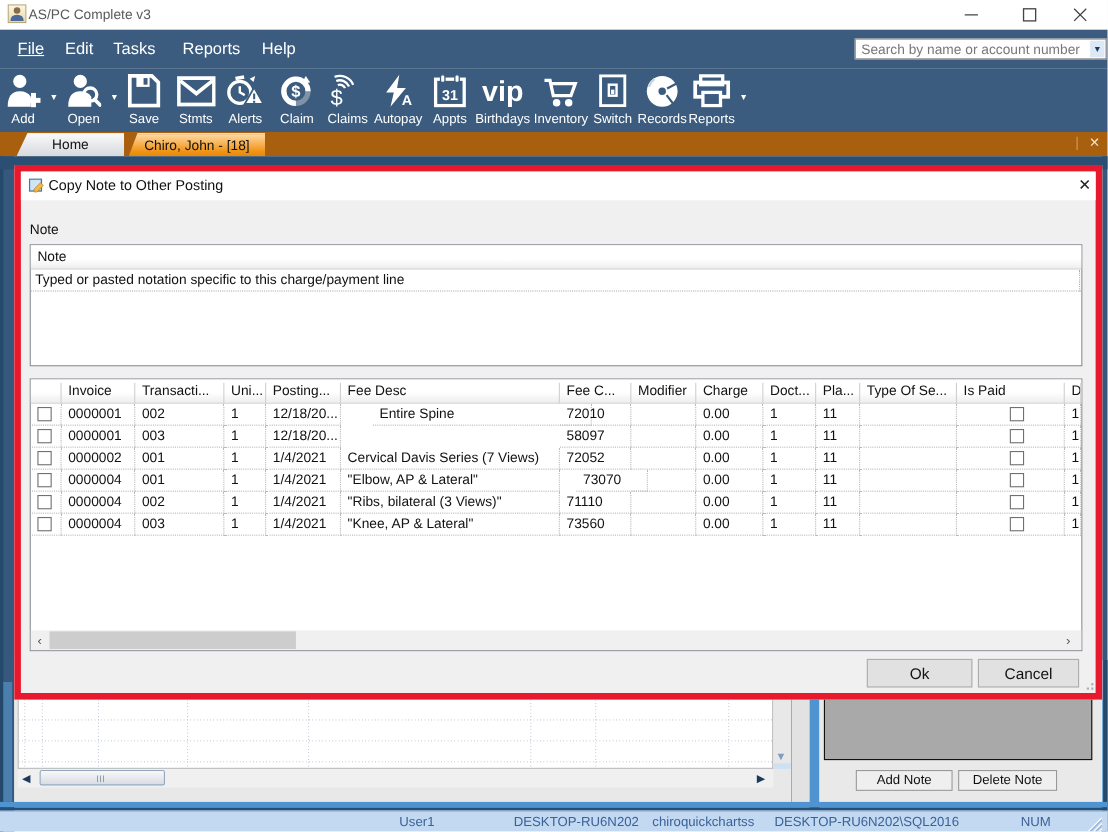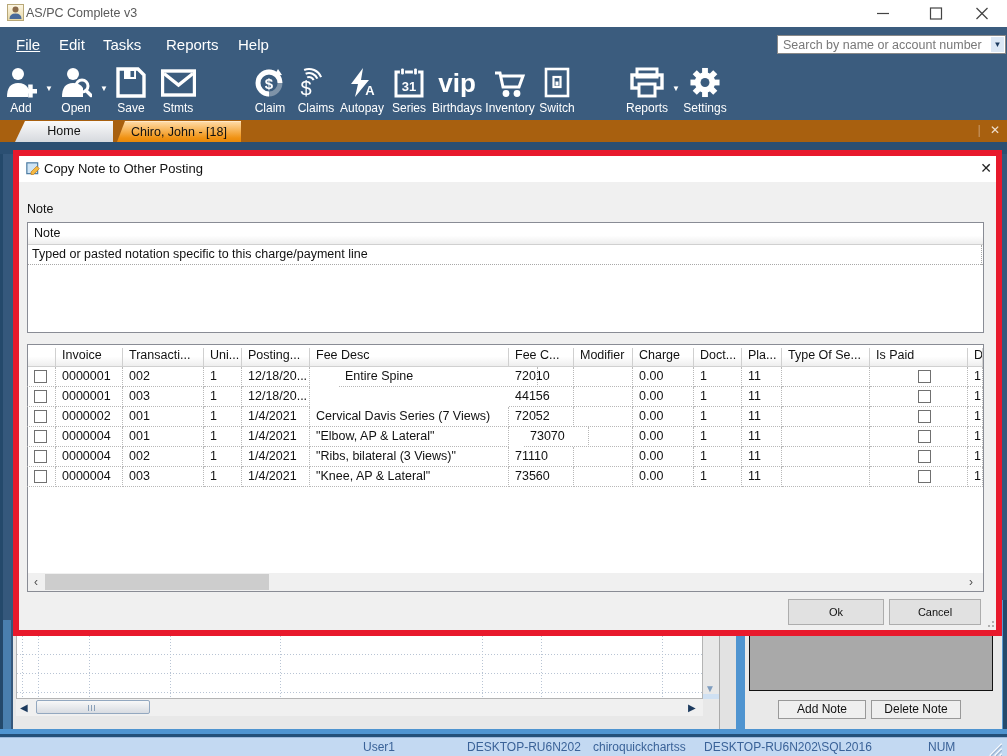--- a/index.html
+++ b/index.html
@@ -73,21 +73,21 @@
   .gridheader { left:0; top:0; width:955px; height:22px; background:linear-gradient(#ffffff 55%,#eeeeee); border-bottom:1px solid #d0d0d0; }
   .gh { position:absolute; top:3px; font-size:12.5px; color:#111; border-right:1px solid #d0d0d0; height:19px; white-space:nowrap; overflow:hidden; }
   .gh span { padding-left:6px; }
   .grow { position:absolute; height:20px; }
   .gc { position:absolute; top:0; height:20px; border-right:1px dotted #b8b8b8; border-bottom:1px dotted #b8b8b8; font-size:12.5px; color:#111; white-space:nowrap; overflow:hidden; }
   .gc span { padding-left:6px; line-height:19px; display:inline-block; }
   .cb { position:absolute; width:13px; height:13px; background:#fff; border:1px solid #707070; top:3px; }
   .gridscroll { left:0; top:228px; width:955px; height:18px; background:#f0f0f0; }
   .gthumb { left:17px; top:1px; width:224px; height:16px; background:#cdcdcd; }
   .garrow { position:absolute; top:2px; font-size:12px; color:#505050; }
-  .dlgbtn { position:absolute; top:443px; height:26px; background:#e1e1e1; border:1px solid #adadad; font-size:11px; text-align:center; line-height:24px; color:#111; }
+  .dlgbtn { position:absolute; top:443px; height:26px; background:#e1e1e1; border:1px solid #adadad; font-size:14px; text-align:center; line-height:24px; color:#111; }
 </style>
 </head>
 <body>
 
   <div class="abs side-l"></div>
   <div class="abs side-r"></div>
   <div class="abs" style="left:719px;top:600px;width:17px;height:129px;background:#e2e2e2;border-left:1px solid #aaa;"></div>
   <div class="abs" style="left:3px;top:620px;width:8px;height:109px;background:#4a7fae;"></div>
   <div class="abs" style="left:1000px;top:600px;width:3px;height:134px;background:#5a9ad2;"></div>
   <div class="abs" style="left:1003px;top:600px;width:4px;height:134px;background:#24496b;"></div>
@@ -155,20 +155,32 @@
       </svg>
       <div class="lbl">Save</div>
     </div>
     <div class="tool" style="left:143px;width:70px;">
       <svg width="35" height="31" viewBox="0 0 35 31">
         <rect x="1.5" y="4" width="32" height="24" fill="none" stroke="#ffffff" stroke-width="3.4"></rect>
         <path d="M3 6.5 L17.5 18 L32 6.5" fill="none" stroke="#ffffff" stroke-width="3.4"></path>
       </svg>
       <div class="lbl">Stmts</div>
     </div>
+    <div class="tool" style="left:188px;width:70px;">
+      <svg width="34" height="31" viewBox="0 0 34 31">
+        <circle cx="12" cy="17" r="10" fill="none" stroke="#ffffff" stroke-width="3"></circle>
+        <rect x="8" y="2" width="8" height="3.2" fill="#ffffff" transform="rotate(-10 12 3.6)"></rect>
+        <path d="M12 11.5 l0 5.5 l4.5 2.5" fill="none" stroke="#ffffff" stroke-width="2.2"></path>
+        <path d="M21 4.5 l5 -2.5 l-1.5 5.5" fill="#ffffff"></path>
+        <path d="M25 12.5 l8.5 15 h-17 z" fill="#ffffff" stroke="#3b5c7e" stroke-width="1.6"></path>
+        <rect x="24.1" y="18" width="1.9" height="5.2" fill="#3b5c7e"></rect>
+        <rect x="24.1" y="24.6" width="1.9" height="1.9" fill="#3b5c7e"></rect>
+      </svg>
+      <div class="lbl">Alerts</div>
+    </div>
     <div class="tool" style="left:235px;width:70px;">
       <svg width="32" height="31" viewBox="0 0 32 31">
         <circle cx="15" cy="16" r="11" fill="none" stroke="#7e93a8" stroke-width="4.8"></circle>
         <path d="M26 16 A11 11 0 1 0 15 27" fill="none" stroke="#ffffff" stroke-width="4.8"></path>
         <path d="M24 2 l4 6 l-8 1 z" fill="#ffffff"></path>
         <text x="15" y="21.5" font-size="15" font-weight="bold" fill="#ffffff" text-anchor="middle" font-family="Liberation Sans">$</text>
       </svg>
       <div class="lbl">Claim</div>
     </div>
     <div class="tool" style="left:281px;width:70px;">
@@ -189,21 +201,21 @@
       </svg>
       <div class="lbl">Autopay</div>
     </div>
     <div class="tool" style="left:374px;width:70px;">
       <svg width="30" height="31" viewBox="0 0 30 31">
         <rect x="2" y="5" width="26" height="24" fill="none" stroke="#ffffff" stroke-width="3"></rect>
         <rect x="6.5" y="1" width="4" height="7" rx="1.5" fill="#ffffff" stroke="#3b5c7e" stroke-width="1.2"></rect>
         <rect x="19.5" y="1" width="4" height="7" rx="1.5" fill="#ffffff" stroke="#3b5c7e" stroke-width="1.2"></rect>
         <text x="15" y="24" font-size="13" font-weight="bold" fill="#ffffff" text-anchor="middle" font-family="Liberation Sans">31</text>
       </svg>
-      <div class="lbl">Series</div>
+      <div class="lbl">Appts</div>
     </div>
     <div class="tool" style="left:475px;width:70px;">
       <svg width="34" height="31" viewBox="0 0 34 31">
         <path d="M2 6 h5 l3 14 h16 l4 -11 h-21" fill="none" stroke="#ffffff" stroke-width="3"></path>
         <circle cx="13" cy="26.5" r="3.4" fill="#ffffff"></circle>
         <circle cx="24" cy="26.5" r="3.4" fill="#ffffff"></circle>
       </svg>
       <div class="lbl">Inventory</div>
     </div>
     <div class="tool" style="left:422px;width:70px;">
@@ -213,44 +225,38 @@
       <div class="lbl">Birthdays</div>
     </div>
     <div class="tool" style="left:522px;width:70px;">
       <svg width="26" height="31" viewBox="0 0 26 31">
         <rect x="2" y="2" width="22" height="27" fill="none" stroke="#ffffff" stroke-width="2.6"></rect>
         <rect x="9.5" y="10" width="7" height="10" fill="none" stroke="#ffffff" stroke-width="2.2"></rect>
         <rect x="11.5" y="14.5" width="3" height="4" fill="#ffffff"></rect>
       </svg>
       <div class="lbl">Switch</div>
     </div>
+    <div class="tool" style="left:567px;width:70px;">
+      <svg width="32" height="31" viewBox="0 0 32 31">
+        <circle cx="16" cy="16" r="14" fill="#ffffff"></circle>
+        <circle cx="16" cy="16" r="3.4" fill="#3b5c7e"></circle>
+        <path d="M20.5 13.5 L30 8.5 M20 19.5 L26.5 28" stroke="#3b5c7e" stroke-width="2"></path>
+        <path d="M9 5 a12 12 0 0 0 -5 7" stroke="#c8d4de" stroke-width="2" fill="none"></path>
+      </svg>
+      <div class="lbl">Records</div>
+    </div>
     <div class="tool" style="left:612px;width:70px;">
       <svg width="34" height="31" viewBox="0 0 34 31">
         <rect x="7" y="2" width="20" height="8" fill="none" stroke="#ffffff" stroke-width="3"></rect>
         <rect x="2" y="8" width="30" height="13" fill="none" stroke="#ffffff" stroke-width="3.4"></rect>
         <rect x="9" y="17" width="16" height="12" fill="#3b5c7e" stroke="#ffffff" stroke-width="3"></rect>
       </svg>
       <div class="lbl">Reports</div>
     </div>
     <div class="caret" style="left:672px;top:22px;">▼</div>
-    <div class="tool" style="left:670px;width:70px;">
-      <svg width="34" height="31" viewBox="0 0 34 32">
-        <rect x="14" y="1" width="6" height="7" fill="#ffffff" transform="rotate(0 17 16)"></rect>
-        <rect x="14" y="1" width="6" height="7" fill="#ffffff" transform="rotate(45 17 16)"></rect>
-        <rect x="14" y="1" width="6" height="7" fill="#ffffff" transform="rotate(90 17 16)"></rect>
-        <rect x="14" y="1" width="6" height="7" fill="#ffffff" transform="rotate(135 17 16)"></rect>
-        <rect x="14" y="1" width="6" height="7" fill="#ffffff" transform="rotate(180 17 16)"></rect>
-        <rect x="14" y="1" width="6" height="7" fill="#ffffff" transform="rotate(225 17 16)"></rect>
-        <rect x="14" y="1" width="6" height="7" fill="#ffffff" transform="rotate(270 17 16)"></rect>
-        <rect x="14" y="1" width="6" height="7" fill="#ffffff" transform="rotate(315 17 16)"></rect>
-        <circle cx="17" cy="16" r="10.5" fill="#ffffff"></circle>
-        <circle cx="17" cy="16" r="4.6" fill="#3b5c7e"></circle>
-      </svg>
-      <div class="lbl">Settings</div>
-    </div>
   </div>
 
   <div class="abs tabbar">
     <div class="tab tabhome">Home</div>
     <div class="tab tabchiro">Chiro, John - [18]</div>
     <div class="pipe">|</div>
     <div class="closer">✕</div>
   </div>
   <div class="abs navstrip"></div>
 
@@ -367,21 +373,21 @@
       <div class="gc" style="left:940px;width:15px;"><span>1</span></div>
       </div>
       <div class="grow" style="left:0;top:42px;width:955px;">
       <div class="gc" style="left:-1px;width:29px;">
           <div class="cb" style="left:7px;"></div>
         </div>
       <div class="gc" style="left:28px;width:67px;"><span>0000001</span></div>
       <div class="gc" style="left:95px;width:81px;"><span>003</span></div>
       <div class="gc" style="left:176px;width:38px;"><span>1</span></div>
       <div class="gc" style="left:214px;width:68px;"><span>12/18/20...</span></div>
-      <div class="gc" style="left:481px;width:65px;"><span>44156</span></div>
+      <div class="gc" style="left:481px;width:65px;"><span>58097</span></div>
       <div class="gc" style="left:546px;width:59px;"><span></span></div>
       <div class="gc" style="left:605px;width:61px;"><span>0.00</span></div>
       <div class="gc" style="left:666px;width:48px;"><span>1</span></div>
       <div class="gc" style="left:714px;width:40px;"><span>11</span></div>
       <div class="gc" style="left:754px;width:88px;"><span></span></div>
       <div class="gc" style="left:842px;width:98px;">
           <div class="cb" style="left:48px;"></div>
         </div>
       <div class="gc" style="left:940px;width:15px;"><span>1</span></div>
       </div>

